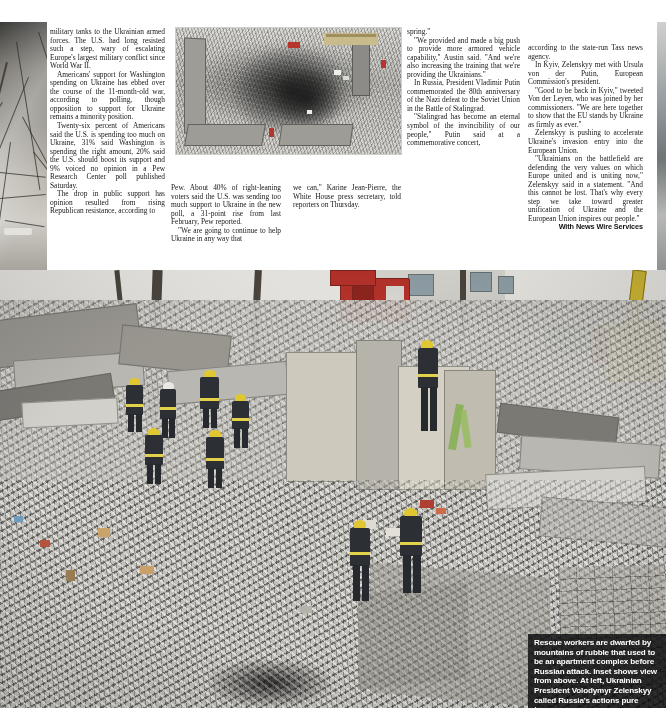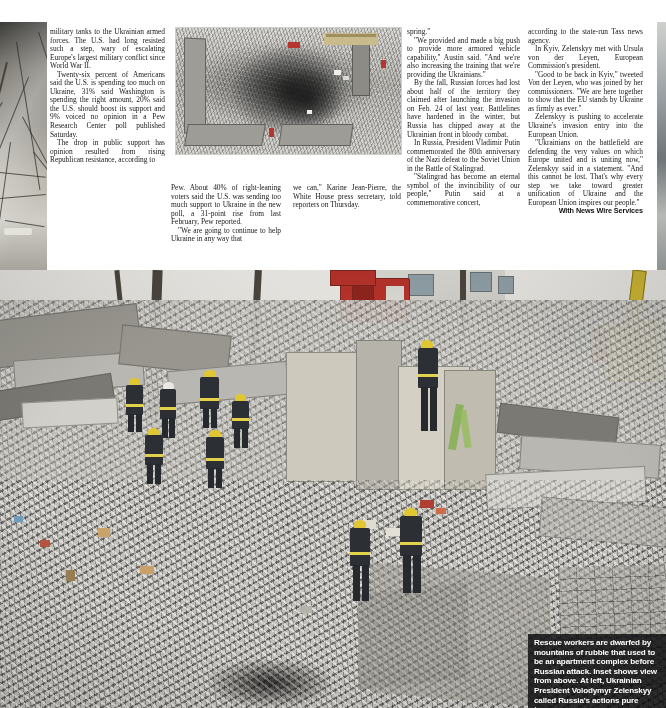--- a/index.html
+++ b/index.html
@@ -62,21 +62,21 @@
     color: #17171a;
     font-family: "Liberation Serif", serif;
     -webkit-hyphens: auto; hyphens: auto;
   }
   .col p { text-indent: 7px; margin: 0; }
   .col p.noindent { text-indent: 0; }
   .c1 { left: 3px;   width: 115px; }
   .c2 { left: 124px; width: 110px; }
   .c3 { left: 246px; width: 108px; }
   .c4 { left: 360px; width: 113px; }
-  .c5 { left: 481px; width: 115px; }
+  .c5 { left: 481px; width: 115px; margin-top: 16px; }
 
   .byline {
     text-align: right;
     font-family: "Liberation Sans", sans-serif;
     font-weight: 700;
     font-size: 7.3px;
     letter-spacing: -0.1px;
     margin-top: 1px;
     text-indent: 0;
     color:#111;
@@ -178,44 +178,44 @@
     <div class="twig" style="left:5px;  top:198px; width:40px;  height:1.2px; transform:rotate(9deg);"></div>
     <div style="position:absolute;left:4px;top:206px;width:28px;height:7px;background:#e6e4de;border-radius:2px;opacity:.9;"></div>
   </div>
 
   <div class="right-strip"></div>
 
   <div class="cols">
 
     <div class="col c1">
       <p class="noindent">military tanks to the Ukrainian armed forces. The U.S. had long resisted such a step, wary of escalating Europe's largest military conflict since World War II.</p>
+      <p>Americans' support for Washington spending on Ukraine has ebbed over the course of the 11-month-old war, according to polling, though opposition to support for Ukraine remains a minority position.</p>
       <p>Twenty-six percent of Americans said the U.S. is spending too much on Ukraine, 31% said Washington is spending the right amount, 20% said the U.S. should boost its support and 9% voiced no opinion in a Pew Research Center poll published Saturday.</p>
       <p>The drop in public support has opinion resulted from rising Republican resistance, according to</p>
     </div>
 
     <div class="col c2" style="top:162px;">
       <p class="noindent">Pew. About 40% of right-leaning voters said the U.S. was sending too much support to Ukraine in the new poll, a 31-point rise from last February, Pew reported.</p>
       <p>"We are going to continue to help Ukraine in any way that</p>
     </div>
 
     <div class="col c3" style="top:162px;">
       <p class="noindent">we can," Karine Jean-Pierre, the White House press secretary, told reporters on Thursday.</p>
     </div>
 
     <div class="col c4">
       <p class="noindent">spring."</p>
       <p>"We provided and made a big push to provide more armored vehicle capability," Austin said. "And we're also increasing the training that we're providing the Ukrainians."</p>
-      <p>By the fall, Russian forces had lost about half of the territory they claimed after launching the invasion on Feb. 24 of last year. Battlelines have hardened in the winter, but Russia has chipped away at the Ukrainian front in bloody combat.</p>
       <p>In Russia, President Vladimir Putin commemorated the 80th anniversary of the Nazi defeat to the Soviet Union in the Battle of Stalingrad.</p>
       <p>"Stalingrad has become an eternal symbol of the invincibility of our people," Putin said at a commemorative concert,</p>
     </div>
 
     <div class="col c5">
       <p class="noindent">according to the state-run Tass news agency.</p>
-      <p>In Kyiv, Zelenskyy met with Ursula von der Leyen, European Commission's president.</p>
+      <p>In Kyiv, Zelenskyy met with Ursula von der Putin, European Commission's president.</p>
       <p>"Good to be back in Kyiv," tweeted Von der Leyen, who was joined by her commissioners. "We are here together to show that the EU stands by Ukraine as firmly as ever."</p>
       <p>Zelenskyy is pushing to accelerate Ukraine's invasion entry into the European Union.</p>
       <p>"Ukrainians on the battlefield are defending the very values on which Europe united and is uniting now," Zelenskyy said in a statement. "And this cannot be lost. That's why every step we take toward greater unification of Ukraine and the European Union inspires our people."</p>
       <p class="byline">With News Wire Services</p>
     </div>
   </div>
 
   <div class="inset">
     <div class="noise"></div>
 

